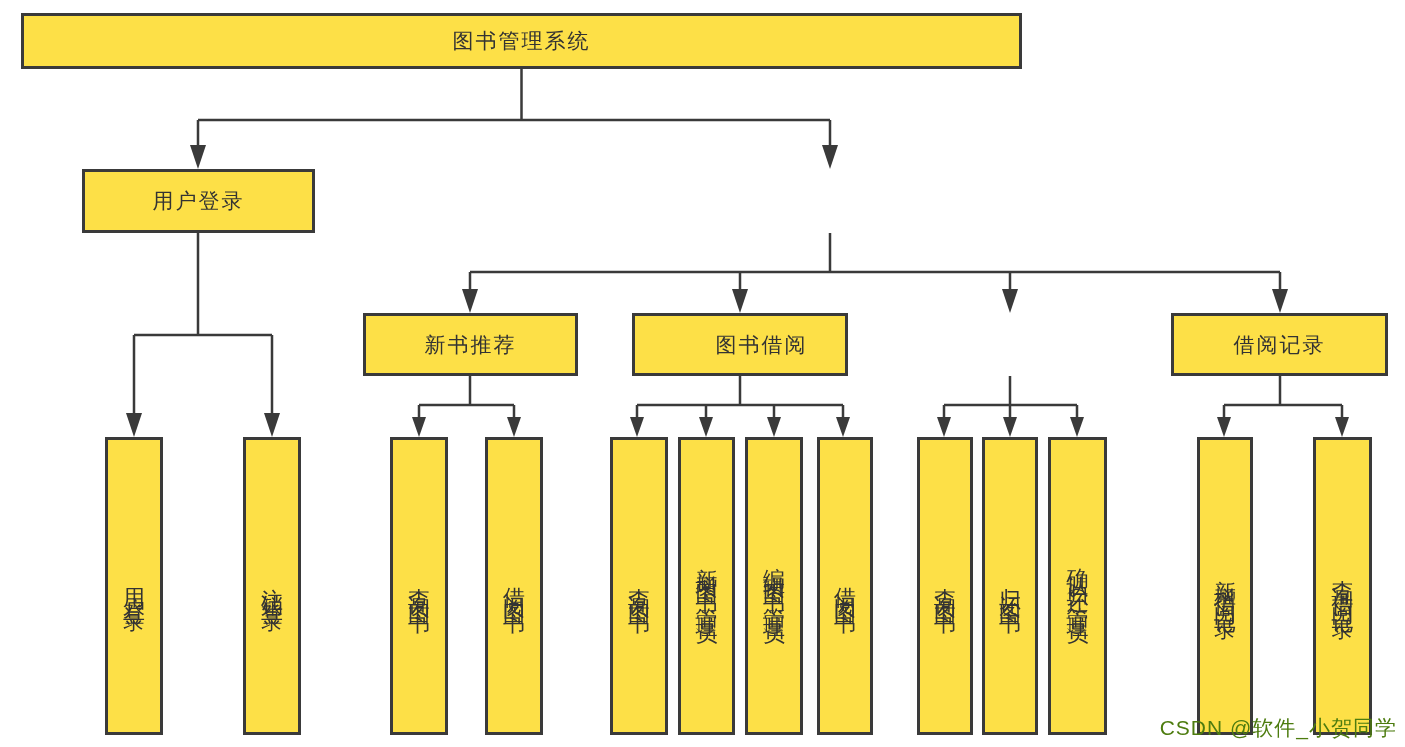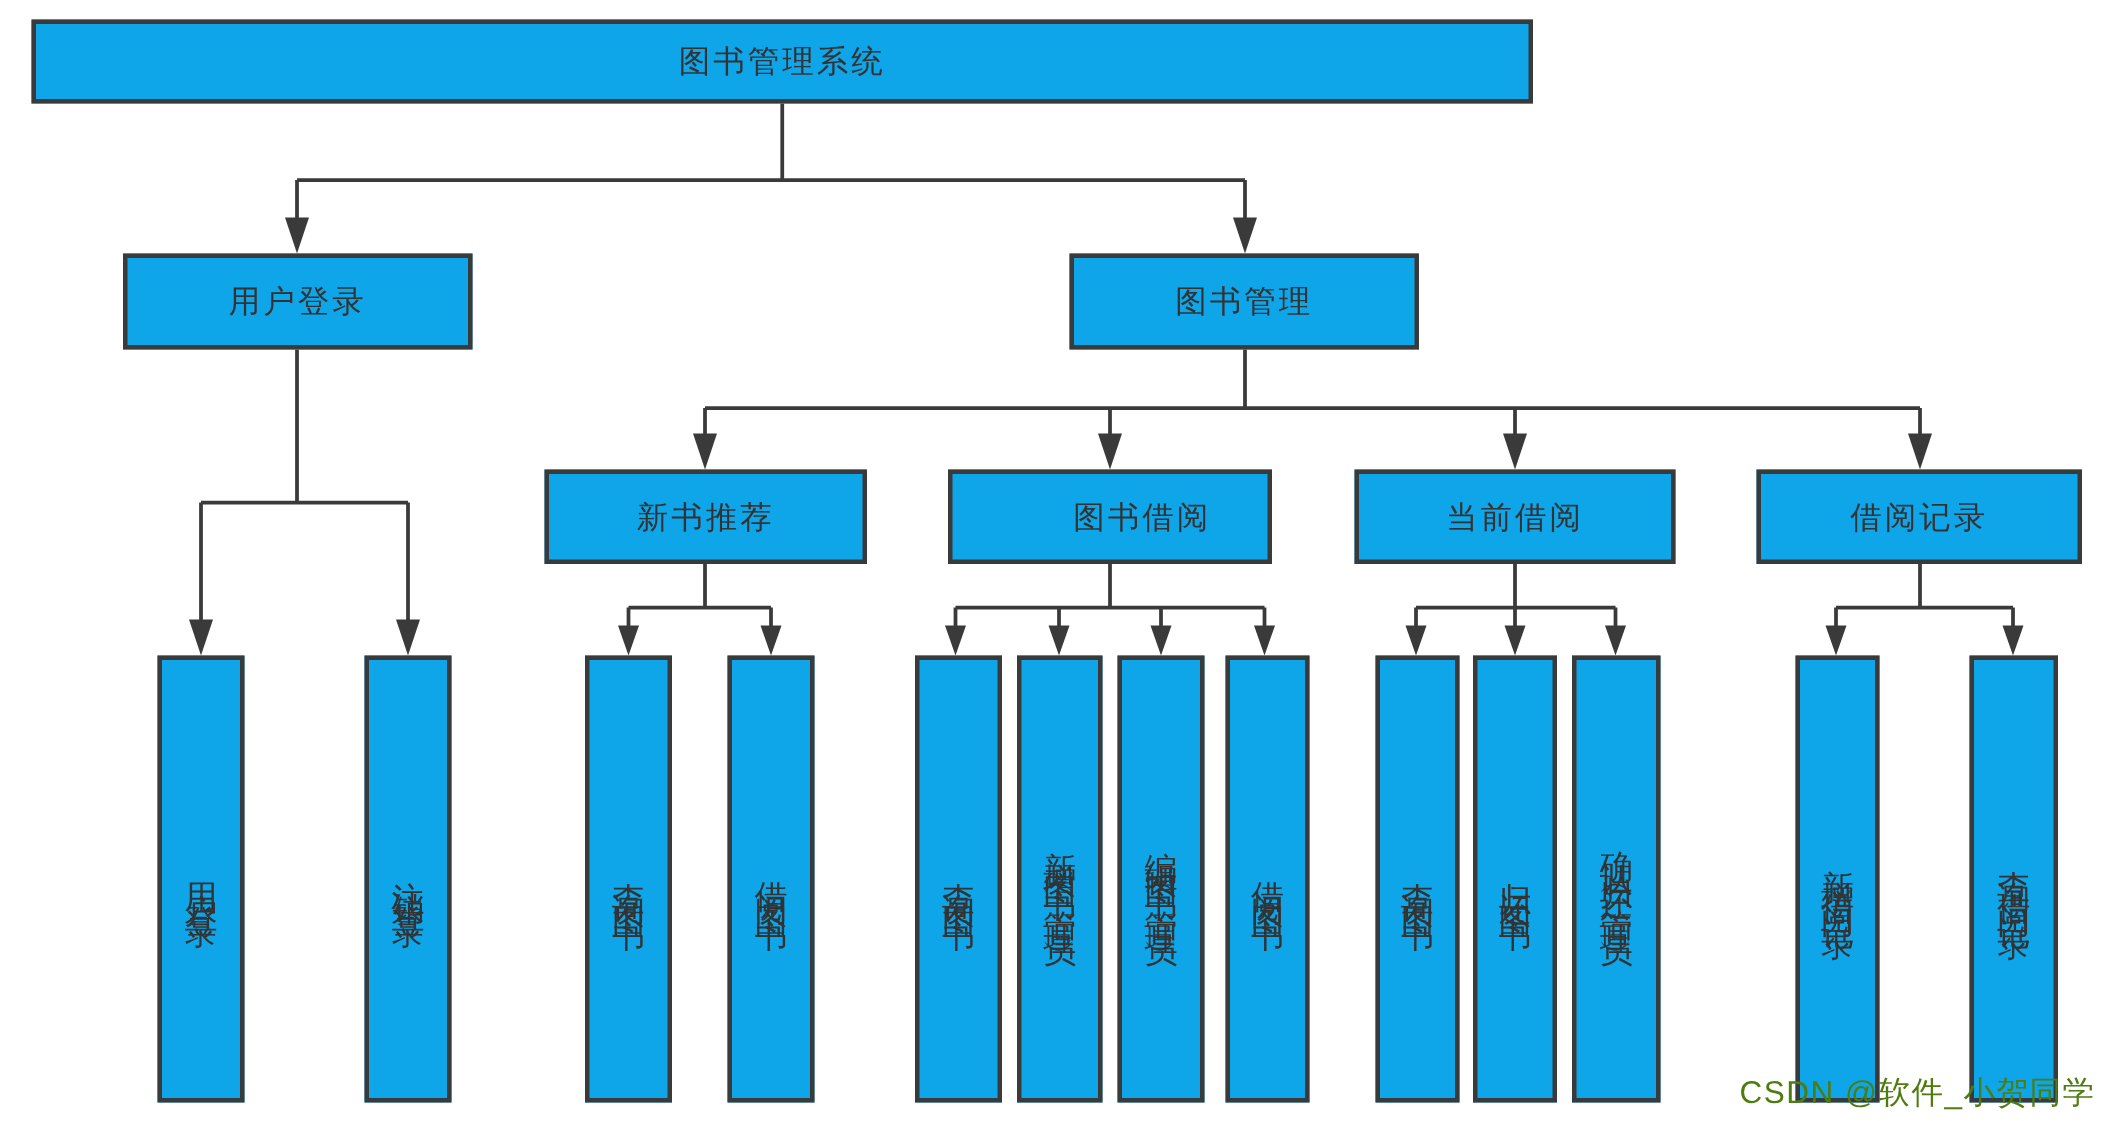--- a/index.html
+++ b/index.html
@@ -13,21 +13,21 @@
   }
   .connectors {
     position: absolute;
     left: 0; top: 0;
     width: 1405px; height: 747px;
   }
   .node {
     position: absolute;
     box-sizing: border-box;
     border: 3px solid #3a3a3a;
-    background: #0ea5e9;
+    background: #fde047;
     color: #333333;
     display: flex;
     align-items: center;
     justify-content: center;
     text-align: center;
   }
   .node.h { font-size: 21px; letter-spacing: 2px; }
   .node.leaf {
     top: 437px;
     height: 298px;
@@ -96,25 +96,23 @@
       <polygon points="1003,417 1017,417 1010,437"></polygon>
       <polygon points="1070,417 1084,417 1077,437"></polygon>
       <polygon points="1217,417 1231,417 1224,437"></polygon>
       <polygon points="1335,417 1349,417 1342,437"></polygon>
     </g>
   </svg>
 
   <div class="node h" style="left:21px; top:13px; width:1001px; height:56px;">图书管理系统</div>
 
   <div class="node h" style="left:82px; top:169px; width:233px; height:64px;">用户登录</div>
-  <div class="node h" style="left:713px; top:169px; width:233px; height:64px;">图书管理</div>
 
   <div class="node h" style="left:363px; top:313px; width:215px; height:63px;font-family:Liberation Serif, serif;">新书推荐</div>
   <div class="node h" style="left:632px; top:313px; width:216px; height:63px;padding-left:43px;">图书借阅</div>
-  <div class="node h" style="left:903px; top:313px; width:214px; height:63px;">当前借阅</div>
   <div class="node h" style="left:1171px; top:313px; width:217px; height:63px;">借阅记录</div>
 
   <div class="node leaf" style="left:105px; width:58px;">
     <span class="vtext">用户登录</span>
   </div>
   <div class="node leaf" style="left:243px; width:58px;">
     <span class="vtext">注销登录</span>
   </div>
   <div class="node leaf" style="left:390px; width:58px;">
     <span class="vtext">查询图书</span>

